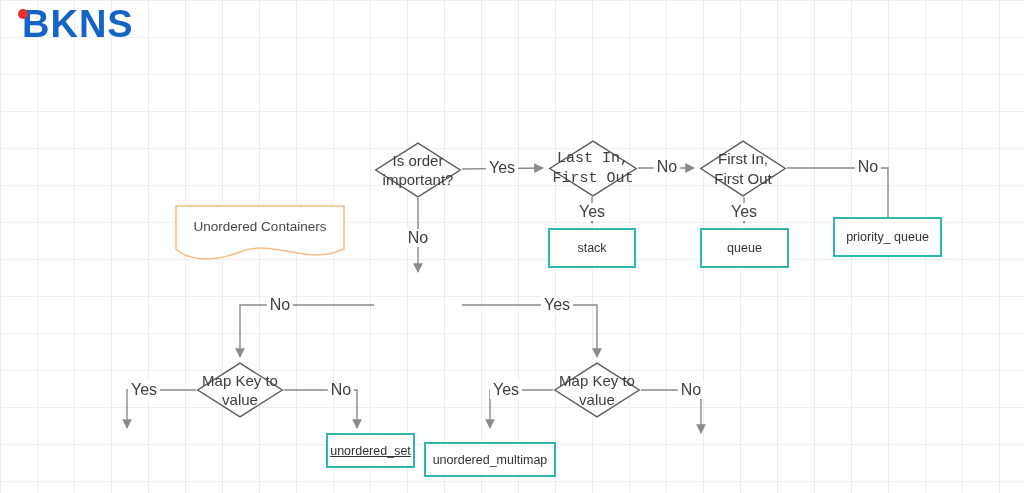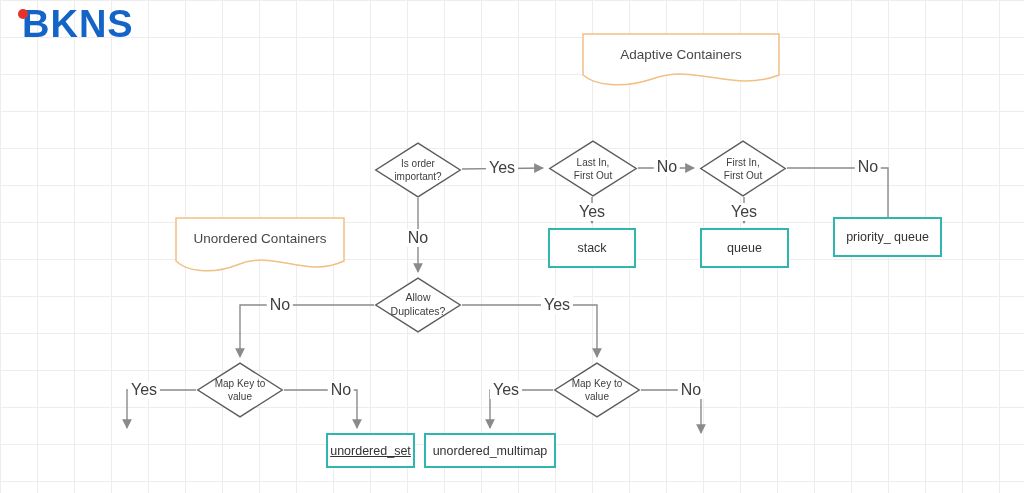--- a/index.html
+++ b/index.html
@@ -10,21 +10,21 @@
     background-image:
       linear-gradient(#ededed 1px, transparent 1px),
       linear-gradient(90deg, #ededed 1px, transparent 1px);
     background-size:37px 37px;
   }
   .arrows{ position:absolute; left:0; top:0; width:1024px; height:493px; }
   .node{ position:absolute; }
   .node svg{ display:block; }
   .diamond-label{
     position:absolute; inset:0; display:flex; align-items:center; justify-content:center;
-    text-align:center; font-size:10px; color:#3d3d3d; white-space:pre-line; line-height:1.3;
+    text-align:center; font-size:15px; color:#3d3d3d; white-space:pre-line; line-height:1.3;
   }
   .result{
     position:absolute; background:#fff; border:2px solid #2eb6af;
     display:flex; align-items:center; justify-content:center;
     font-size:12.5px; color:#333;
   }
   .callout{ position:absolute; }
   .callout-label{
     position:absolute; left:0; right:0; top:14px; text-align:center;
     font-size:13.5px; color:#474747;
@@ -67,65 +67,52 @@
       <polyline points="553,390 490,390 490,428" marker-end="url(#arrow)"></polyline>
       <polyline points="641,390 701,390 701,433" marker-end="url(#arrow)"></polyline>
     </g>
   </svg>
 
   <div class="logo">
     <span class="logo-dot"></span>
     <span>BKNS</span>
   </div>
 
-  <div class="callout" style="left:582px; top:33px; width:198px; height:58px;">
-    <svg width="198" height="58" viewBox="0 0 198 58" preserveAspectRatio="none">
-      <path d="M1,1 L197,1 L197,42 C150,60 115,30 70,46 C40,56 12,52 1,42 Z" fill="#fff" stroke="#f2bf85" stroke-width="1.5"></path>
-    </svg>
-    <div class="callout-label">Adaptive Containers</div>
-  </div>
 
-  <div class="callout" style="left:175px; top:205px; width:170px; height:60px;margin-top:12px;">
+  <div class="callout" style="left:175px; top:205px; width:170px; height:60px;">
     <svg width="170" height="60" viewBox="0 0 170 60" preserveAspectRatio="none">
       <path d="M1,1 L169,1 L169,44 C130,62 100,32 62,48 C36,58 11,54 1,44 Z" fill="#fff" stroke="#f2bf85" stroke-width="1.5"></path>
     </svg>
     <div class="callout-label">Unordered Containers</div>
   </div>
 
   <div class="node" style="left:374px; top:142px; width:88px; height:56px;">
     <svg width="100%" height="100%" viewBox="0 0 100 100" preserveAspectRatio="none">
       <polygon points="50,2 98,50 50,98 2,50" fill="#fff" stroke="#5b5b5b" stroke-width="1.4" vector-effect="non-scaling-stroke"></polygon>
     </svg>
     <div class="diamond-label">Is order
 important?</div>
   </div>
 
-  <div class="node" style="left:548px; top:140px; width:90px; height:57px;">
+  <div class="node" style="left:548px; top:140px; width:90px; height:57px;font-family:Liberation Mono, monospace;">
     <svg width="100%" height="100%" viewBox="0 0 100 100" preserveAspectRatio="none">
       <polygon points="50,2 98,50 50,98 2,50" fill="#fff" stroke="#5b5b5b" stroke-width="1.4" vector-effect="non-scaling-stroke"></polygon>
     </svg>
     <div class="diamond-label">Last In,
 First Out</div>
   </div>
 
   <div class="node" style="left:699px; top:140px; width:88px; height:57px;">
     <svg width="100%" height="100%" viewBox="0 0 100 100" preserveAspectRatio="none">
       <polygon points="50,2 98,50 50,98 2,50" fill="#fff" stroke="#5b5b5b" stroke-width="1.4" vector-effect="non-scaling-stroke"></polygon>
     </svg>
     <div class="diamond-label">First In,
 First Out</div>
   </div>
 
-  <div class="node" style="left:374px; top:277px; width:88px; height:56px;">
-    <svg width="100%" height="100%" viewBox="0 0 100 100" preserveAspectRatio="none">
-      <polygon points="50,2 98,50 50,98 2,50" fill="#fff" stroke="#5b5b5b" stroke-width="1.4" vector-effect="non-scaling-stroke"></polygon>
-    </svg>
-    <div class="diamond-label" style="font-size:10.5px;">Allow
-Duplicates?</div>
-  </div>
 
   <div class="node" style="left:196px; top:362px; width:88px; height:56px;">
     <svg width="100%" height="100%" viewBox="0 0 100 100" preserveAspectRatio="none">
       <polygon points="50,2 98,50 50,98 2,50" fill="#fff" stroke="#5b5b5b" stroke-width="1.4" vector-effect="non-scaling-stroke"></polygon>
     </svg>
     <div class="diamond-label">Map Key to
 value</div>
   </div>
 
   <div class="node" style="left:553px; top:362px; width:88px; height:56px;">
@@ -133,21 +120,21 @@
       <polygon points="50,2 98,50 50,98 2,50" fill="#fff" stroke="#5b5b5b" stroke-width="1.4" vector-effect="non-scaling-stroke"></polygon>
     </svg>
     <div class="diamond-label">Map Key to
 value</div>
   </div>
 
   <div class="result" style="left:548px; top:228px; width:88px; height:40px;">stack</div>
   <div class="result" style="left:700px; top:228px; width:89px; height:40px;">queue</div>
   <div class="result" style="left:833px; top:217px; width:109px; height:40px;">priority_ queue</div>
   <div class="result" style="left:326px; top:433px; width:89px; height:35px;text-decoration:underline;">unordered_set</div>
-  <div class="result" style="left:424px; top:433px; width:132px; height:35px;">unordered_multimap</div>
+  <div class="result" style="left:424px; top:442px; width:132px; height:35px;">unordered_multimap</div>
 
   <span class="edge-label" style="left:502px; top:168px;">Yes</span>
   <span class="edge-label" style="left:667px; top:167px;">No</span>
   <span class="edge-label" style="left:868px; top:167px;">No</span>
   <span class="edge-label" style="left:592px; top:212px;">Yes</span>
   <span class="edge-label" style="left:744px; top:212px;">Yes</span>
   <span class="edge-label" style="left:418px; top:238px;">No</span>
   <span class="edge-label" style="left:280px; top:305px;">No</span>
   <span class="edge-label" style="left:557px; top:305px;">Yes</span>
   <span class="edge-label" style="left:144px; top:390px;">Yes</span>

